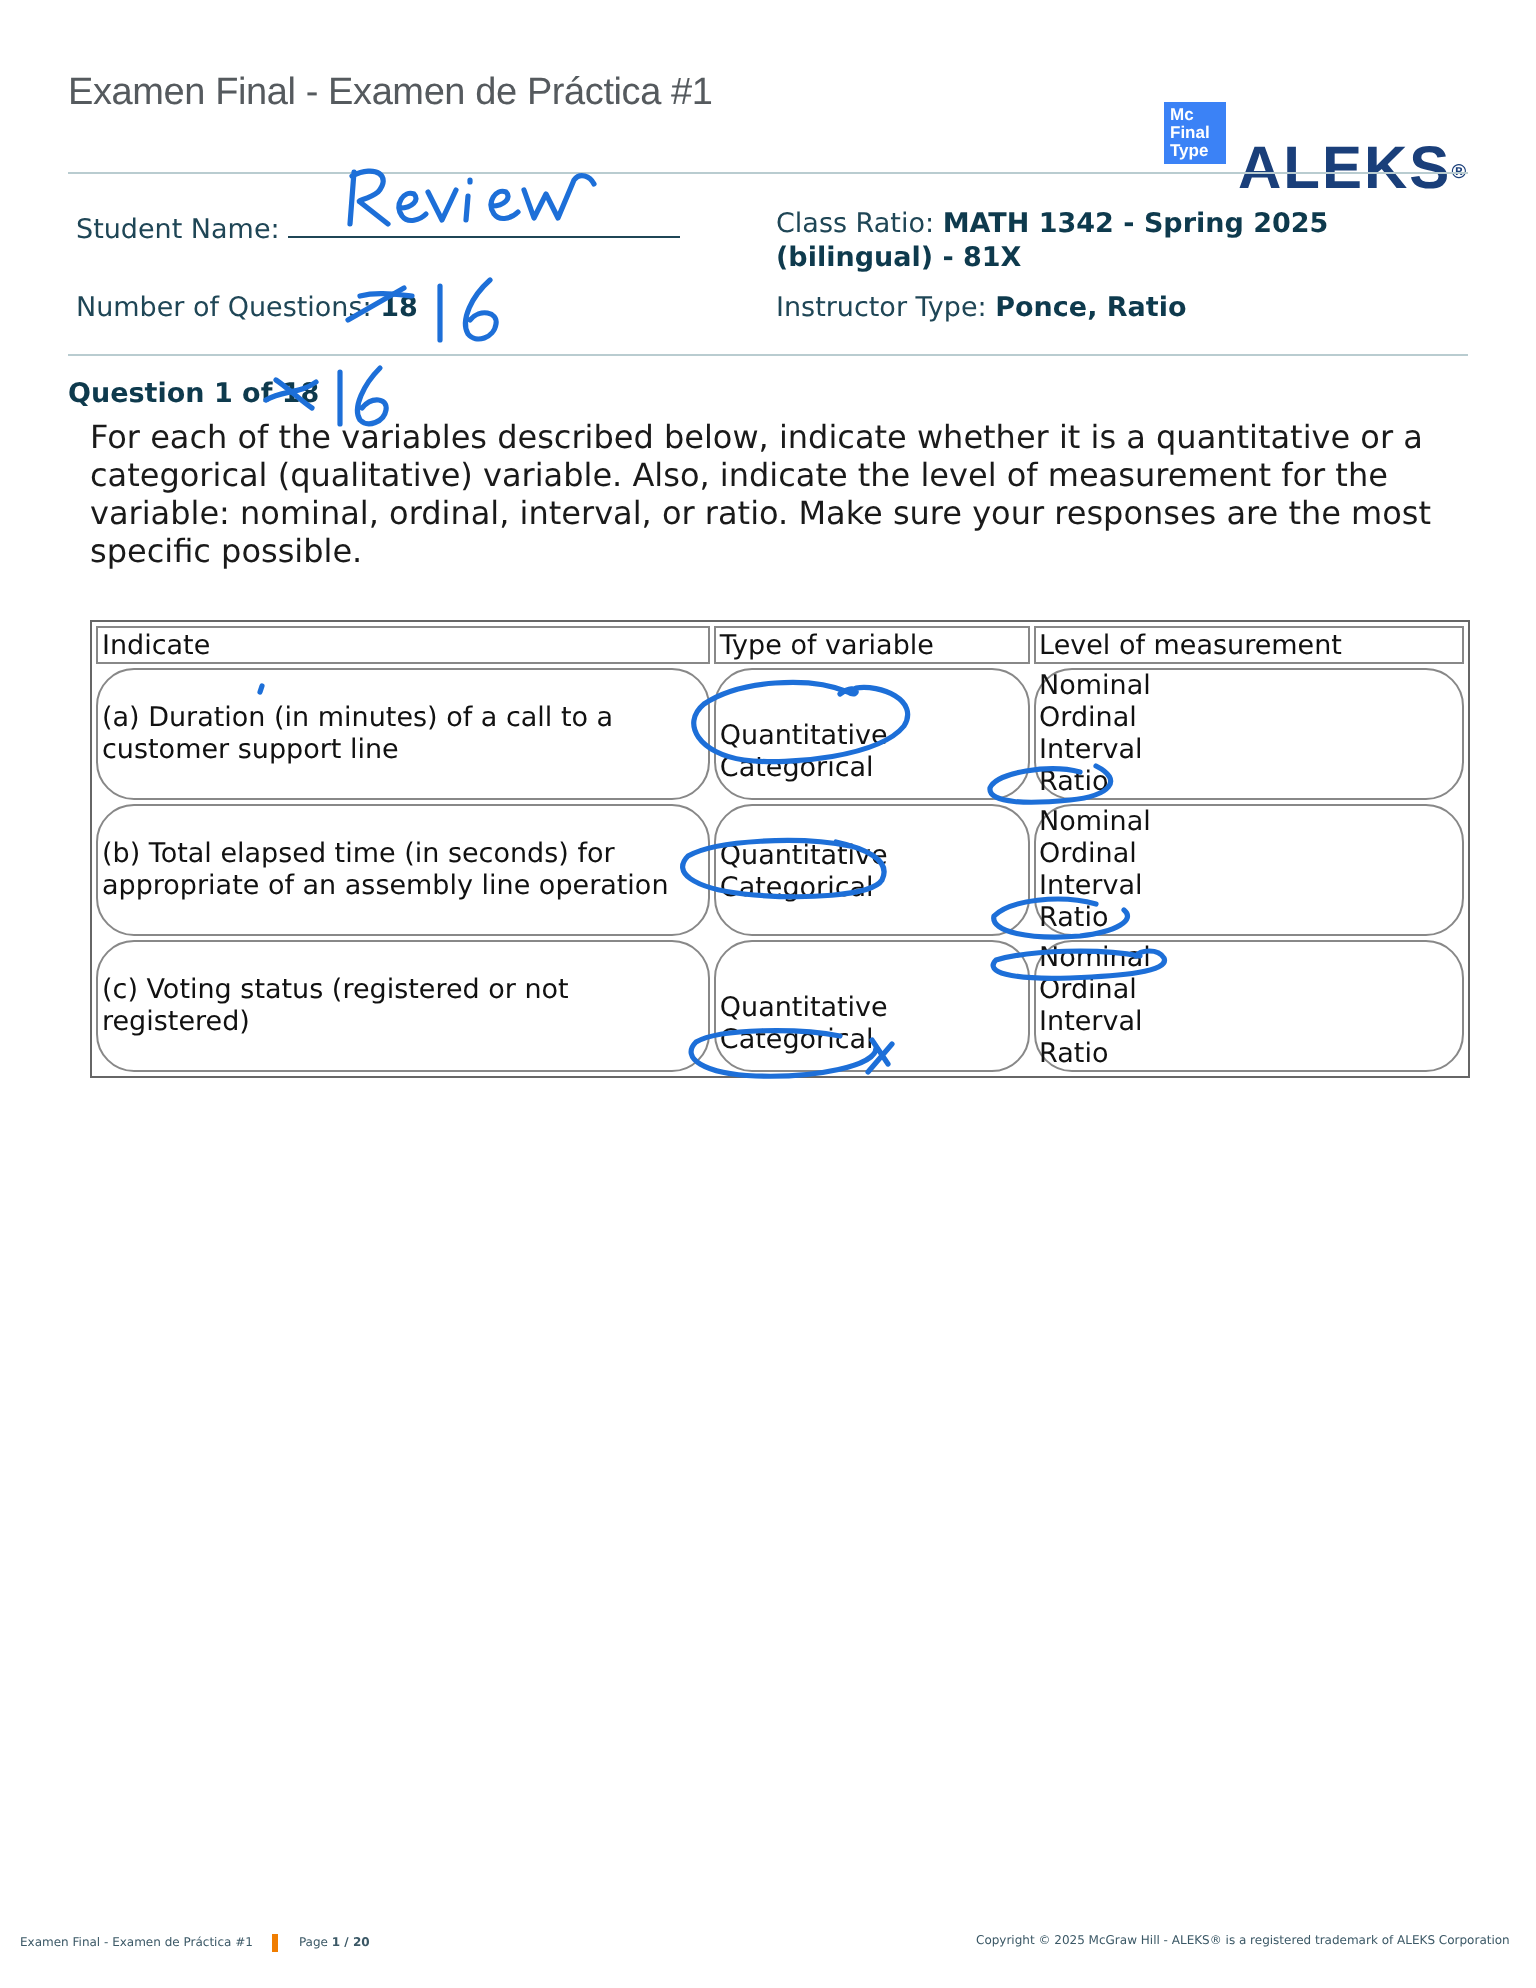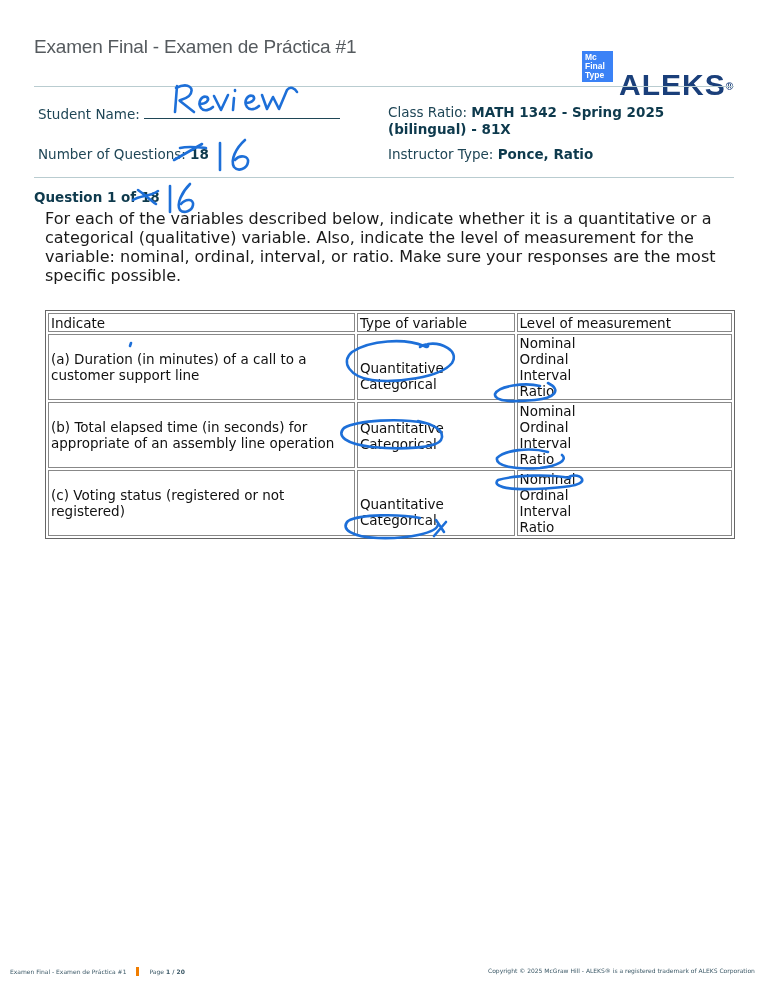--- a/index.html
+++ b/index.html
@@ -33,21 +33,21 @@
     font-size: 16px; line-height: 19px; color: #1a1a1a;
   }
   .instructions p { margin: 0 0 11px 0; }
   table.q {
     position: absolute; left: 45px; top: 310px; width: 690px;
     border: 1px solid #666; border-collapse: separate; border-spacing: 2px;
     font-size: 13.5px; color: #111;
   }
   table.q td { border: 1px solid #888; padding: 0 2px; vertical-align: middle; line-height: 16px; }
   table.q tr.hdr td { height: 17px; }
-  table.q tr.row td { height: 64px; }
+  table.q tr.row td { height: 64px; border-radius: 19px; }
   td.c1 { width: 302px; }
   td.c2 { width: 152px; }
   td.c3 { width: 210px; margin-top: 33px; }
   .type-opts { padding-top: 18px; }
   .ink { position: absolute; left: 0; top: 0; pointer-events: none; }
   .footer-left { position: absolute; left: 10px; top: 967px; font-size: 6px; color: #3b5866; display: flex; align-items: center; }
   .footer-bar { display: inline-block; width: 3px; height: 9px; background: #f07d00; margin: 0 10px; }
   .footer-right { position: absolute; left: 488px; top: 967px; font-size: 6px; color: #3b5866; }
 </style>
 </head>

